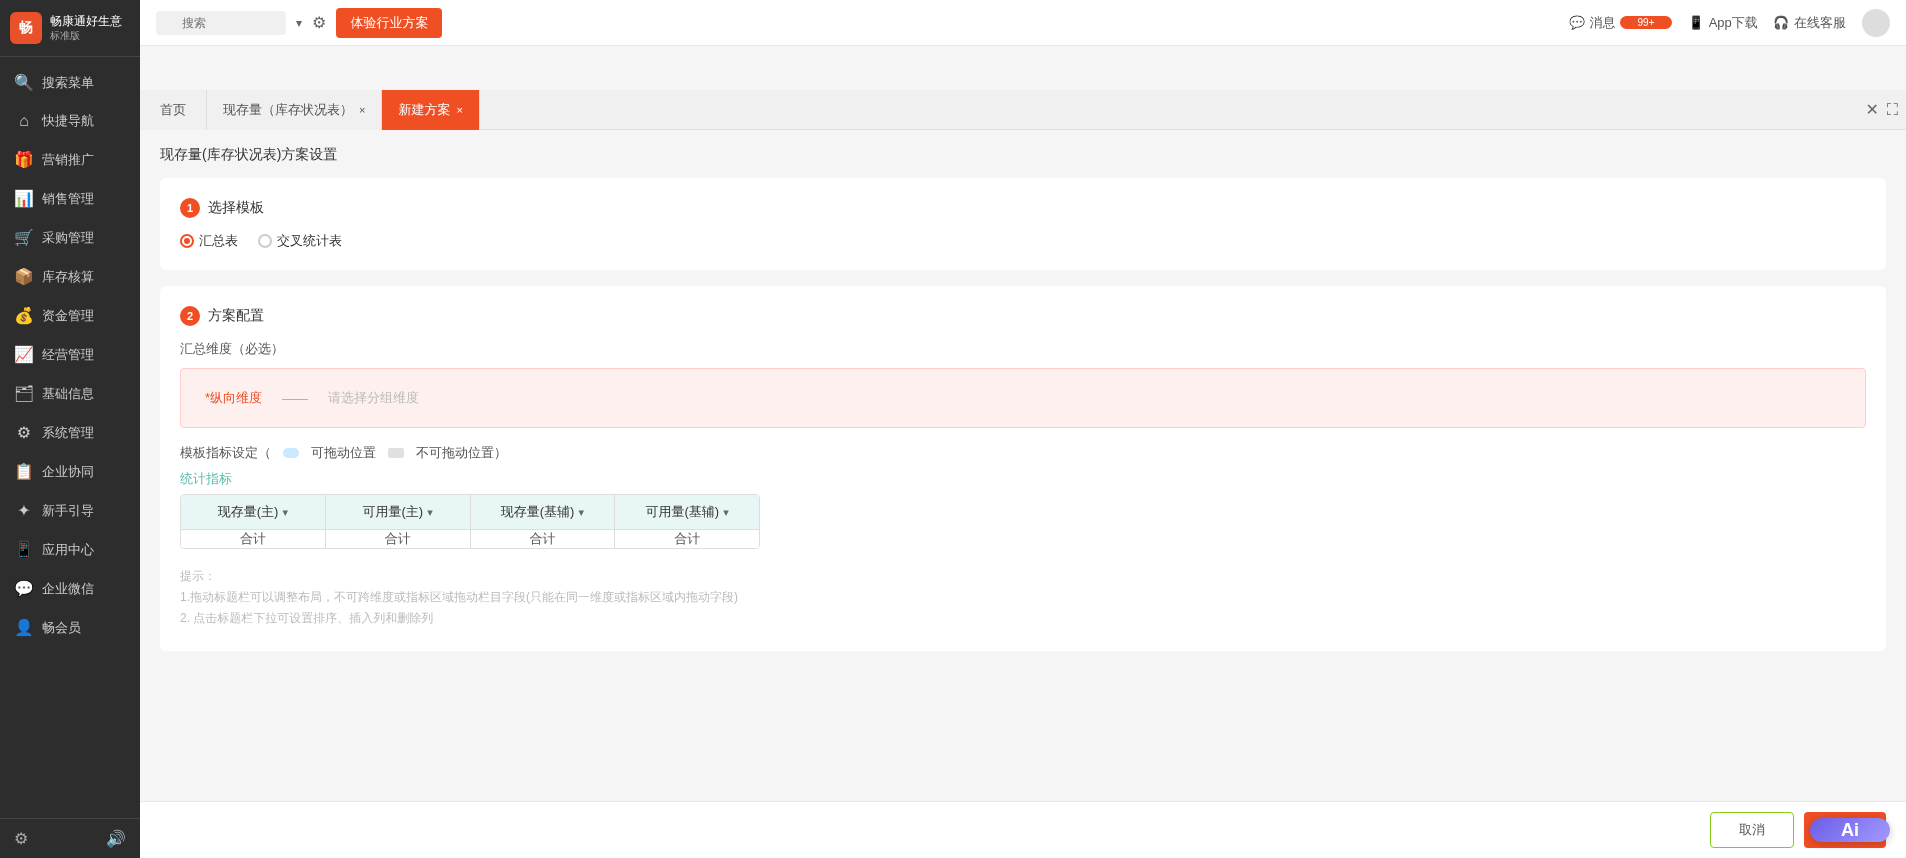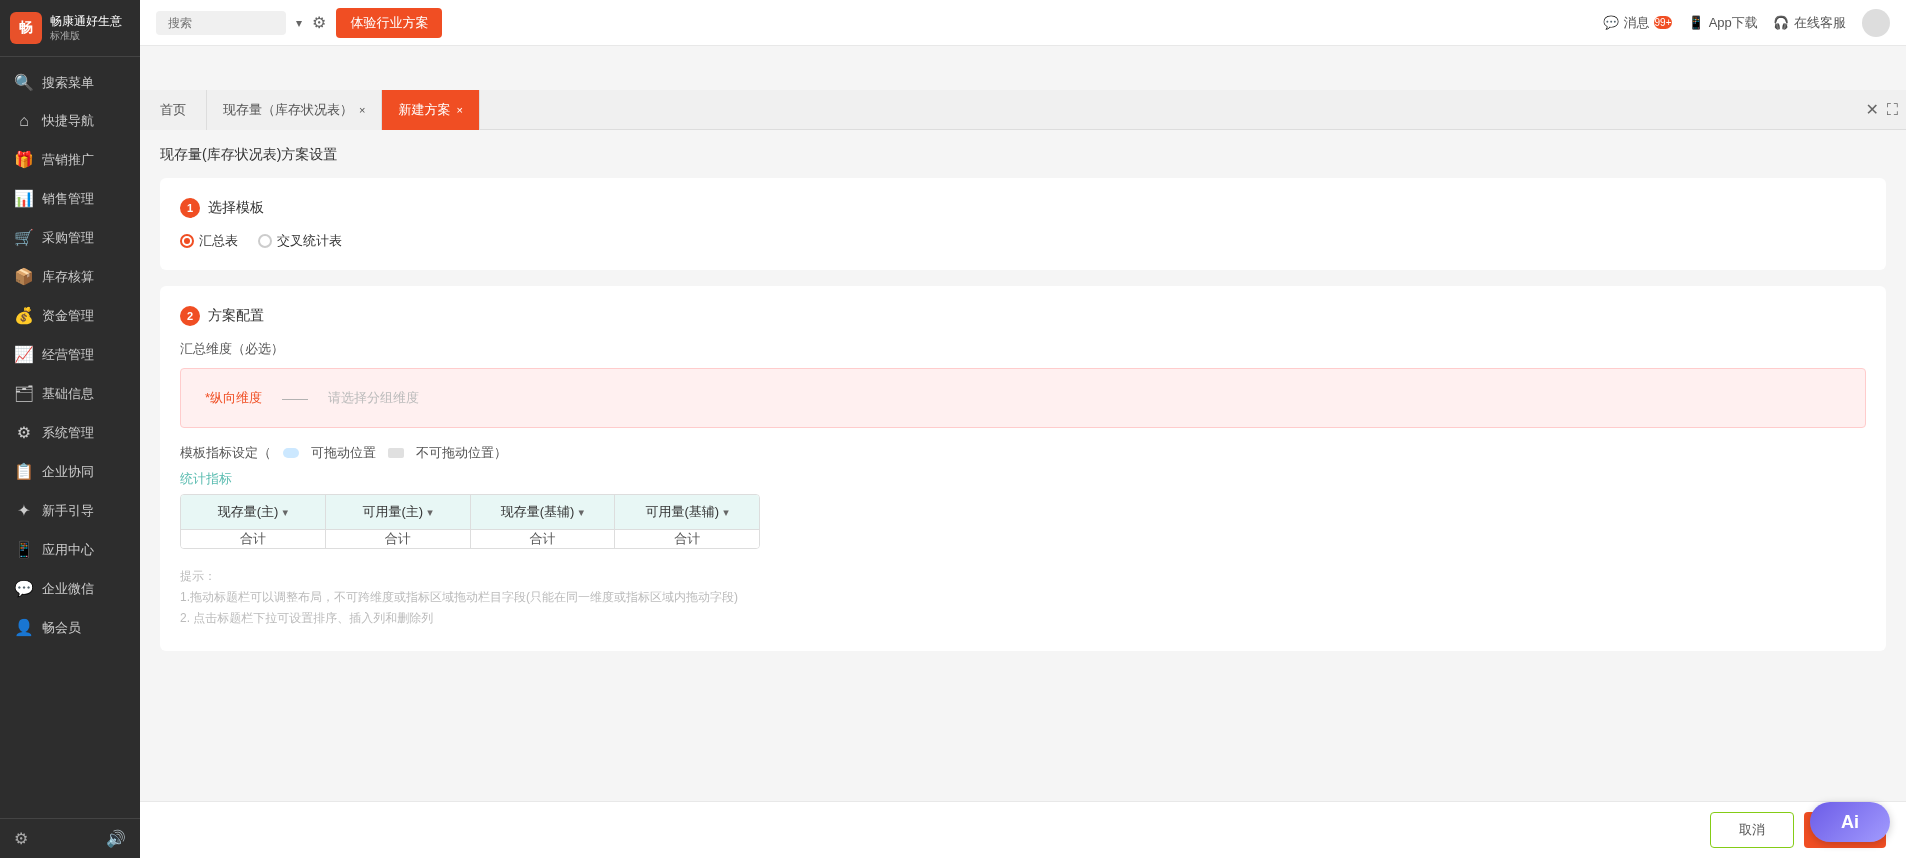--- a/index.html
+++ b/index.html
@@ -65,41 +65,41 @@
       align-items: center;
       justify-content: space-between;
       padding: 0 16px;
       flex-shrink: 0;
     }
     .topbar-left { display: flex; align-items: center; gap: 10px; }
     .topbar-search {
       background: #f0f0f0;
       border: none;
       border-radius: 4px;
-      padding: 5px 12px;
+      padding: 5px 26px;
       font-size: 12px;
       color: #999;
       width: 130px;
     }
     .topbar-dropdown { color: #666; cursor: pointer; font-size: 12px; }
     .topbar-gear { font-size: 16px; color: #666; cursor: pointer; }
     .topbar-btn {
       background: #f04e23;
       color: white;
       border: none;
       border-radius: 4px;
       padding: 6px 14px;
       font-size: 13px;
       cursor: pointer;
     }
     .topbar-right { display: flex; align-items: center; gap: 16px; }
     .topbar-right-item { display: flex; align-items: center; gap: 4px; color: #555; font-size: 13px; cursor: pointer; }
     .badge {
       background: #f04e23; color: white; border-radius: 8px;
-      font-size: 10px; padding: 1px 1px; min-width: 18px; text-align: center;
+      font-size: 10px; padding: 1px 18px; min-width: 18px; text-align: center;
     }
     .topbar-avatar { width: 28px; height: 28px; border-radius: 50%; background: #ddd; }
 
     
     .tabbar {
       height: 40px;
       background: #f0f0f0;
       display: flex;
       align-items: center;
       padding: 0 0;
@@ -235,21 +235,21 @@
       background: #f04e23; border: none; border-radius: 4px;
       padding: 8px 28px; font-size: 13px; color: white; cursor: pointer;
     }
 
     
     .ai-bubble {
       position: fixed;
       bottom: 16px;
       right: 16px;
       width: 80px;
-      height: 40px;
+      height: 24px;
       background: linear-gradient(135deg, #6c5ce7, #a29bfe);
       border-radius: 20px;
       display: flex;
       align-items: center;
       justify-content: center;
       color: white;
       font-size: 18px;
       font-weight: bold;
       cursor: pointer;
       box-shadow: 0 2px 8px rgba(0,0,0,0.2);

